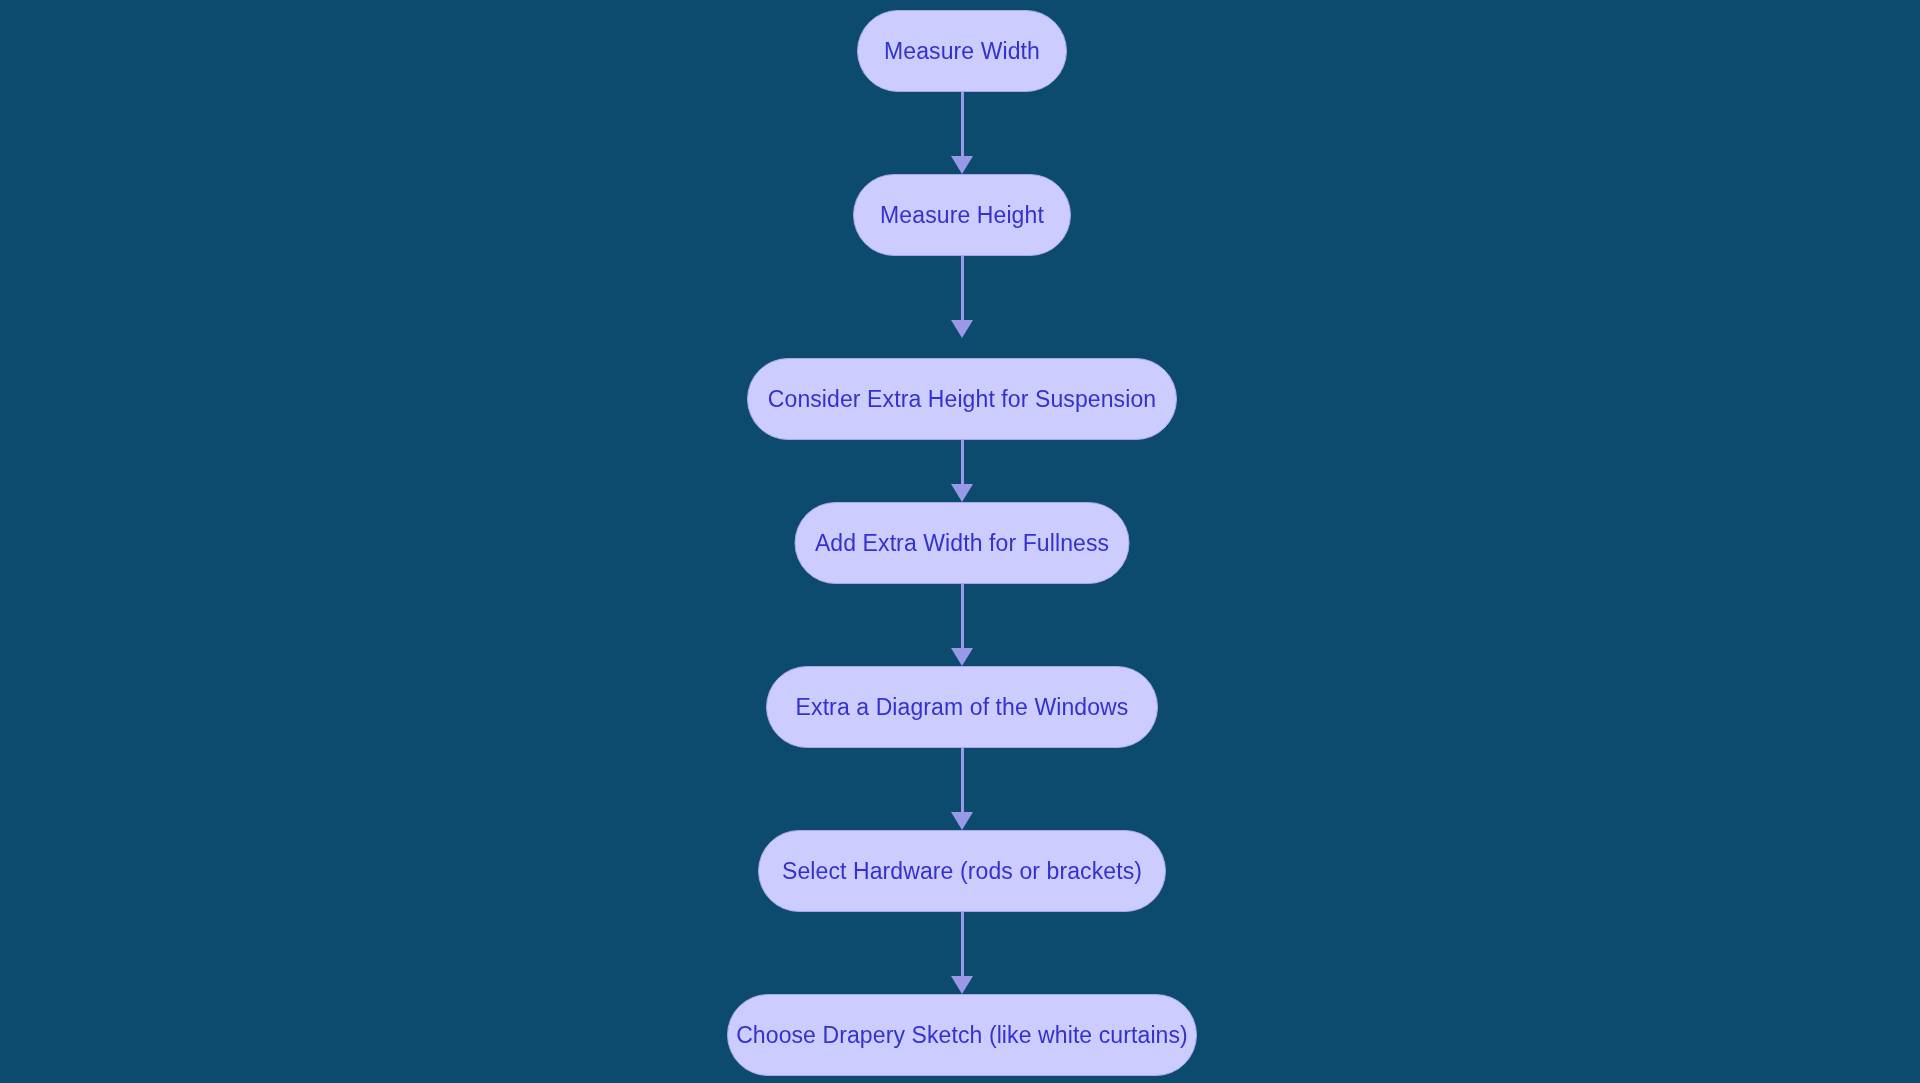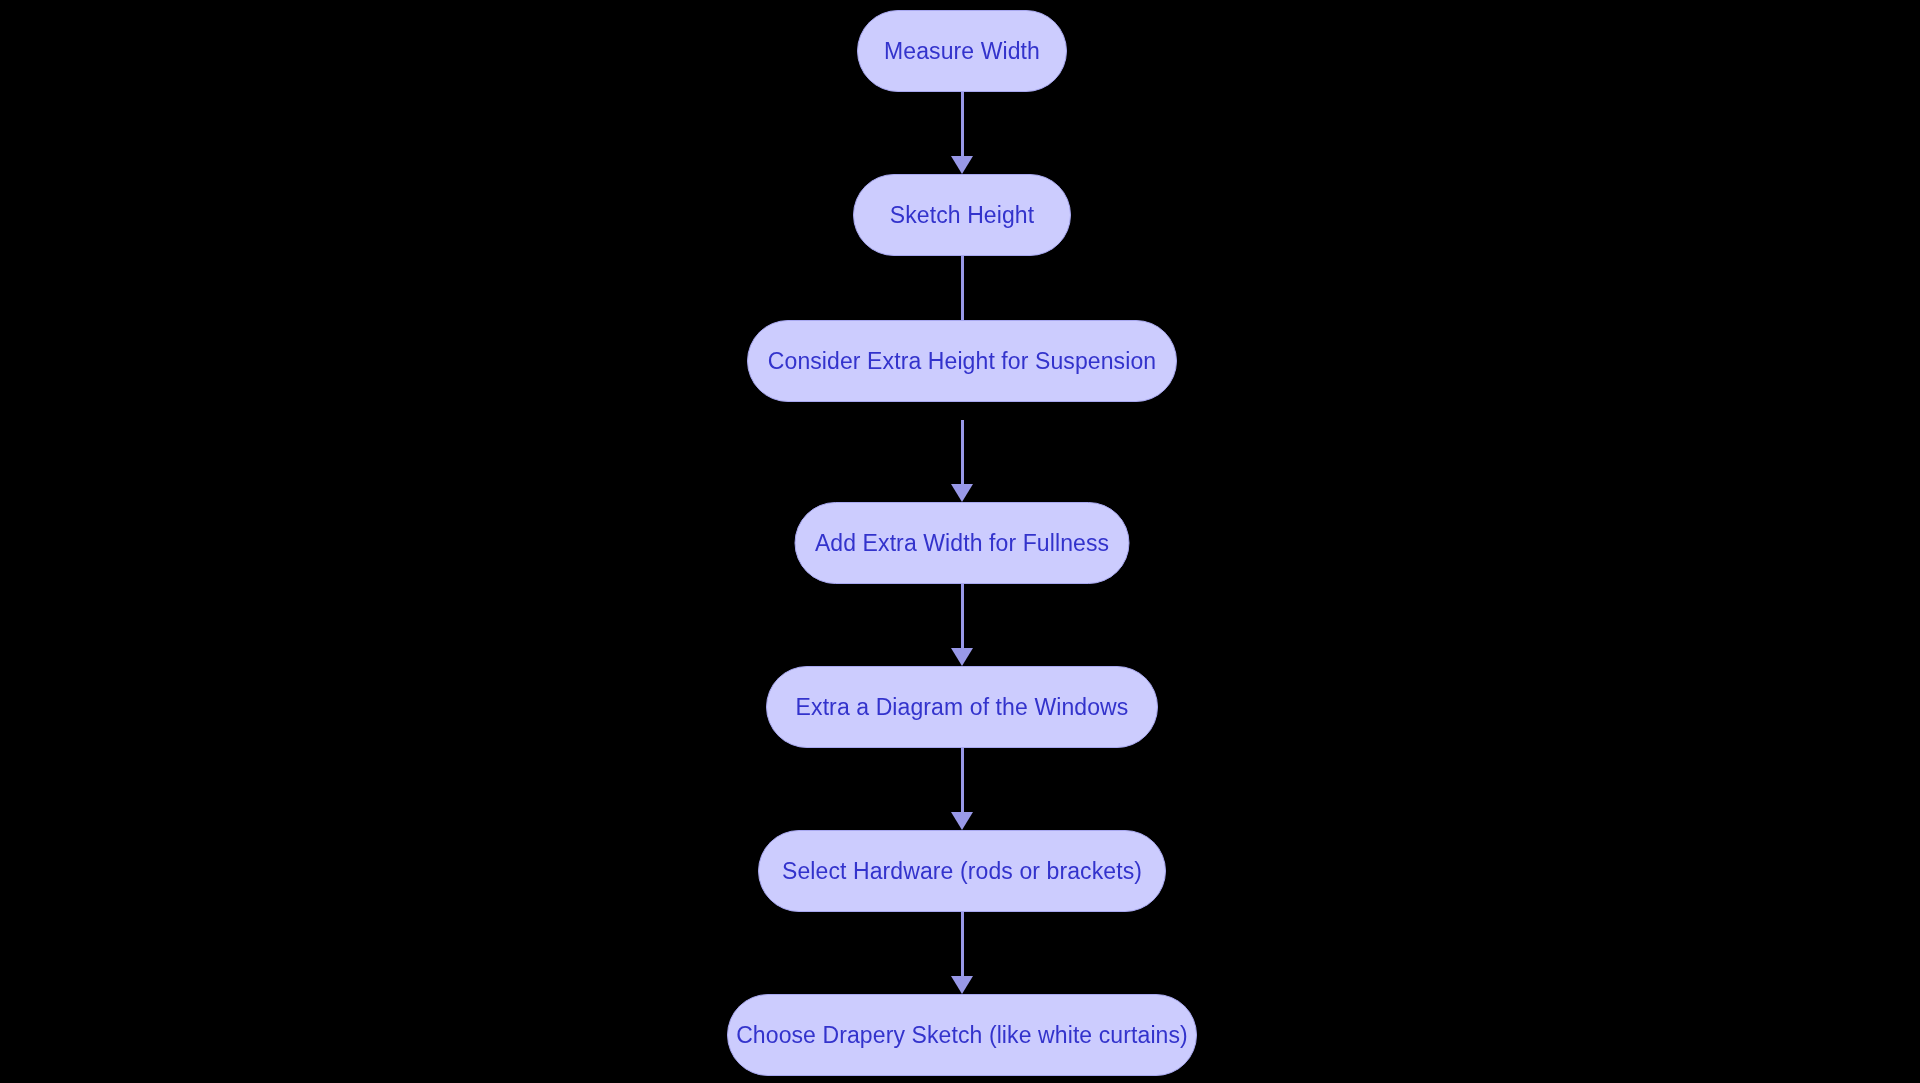--- a/index.html
+++ b/index.html
@@ -12,21 +12,21 @@
     width: 1920px;
     height: 1083px;
     overflow: hidden;
     font-family: "Liberation Sans", sans-serif;
   }
 
   #flowchart-canvas {
     position: relative;
     width: 1920px;
     height: 1083px;
-    background: #000000;
+    background: #0c4a6e;
   }
 
   .flow-column {
     position: absolute;
     left: 0;
     top: 0;
     width: 1920px;
     height: 1083px;
   }
 
@@ -110,23 +110,23 @@
         <div class="flow-connector" style="left: 962px; top: 912px; height: 82px;">
           <div class="connector-line" style="height: 64px;"></div>
           <div class="connector-arrowhead"></div>
         </div>
       </div>
     <div id="node-layer">
         <div class="flow-node" style="left: 962px; top: 10px; width: 210px;">
           <span class="flow-node-label">Measure Width</span>
         </div>
         <div class="flow-node" style="left: 962px; top: 174px; width: 218px;">
-          <span class="flow-node-label">Sketch Height</span>
+          <span class="flow-node-label">Measure Height</span>
         </div>
-        <div class="flow-node" style="left: 962px; top: 320px; width: 430px;">
+        <div class="flow-node" style="left: 962px; top: 358px; width: 430px;">
           <span class="flow-node-label">Consider Extra Height for Suspension</span>
         </div>
         <div class="flow-node" style="left: 962px; top: 502px; width: 335px;">
           <span class="flow-node-label">Add Extra Width for Fullness</span>
         </div>
         <div class="flow-node" style="left: 962px; top: 666px; width: 392px;">
           <span class="flow-node-label">Extra a Diagram of the Windows</span>
         </div>
         <div class="flow-node" style="left: 962px; top: 830px; width: 408px; text-align: center;">
           <span class="flow-node-label">Select Hardware (rods or brackets)</span>

